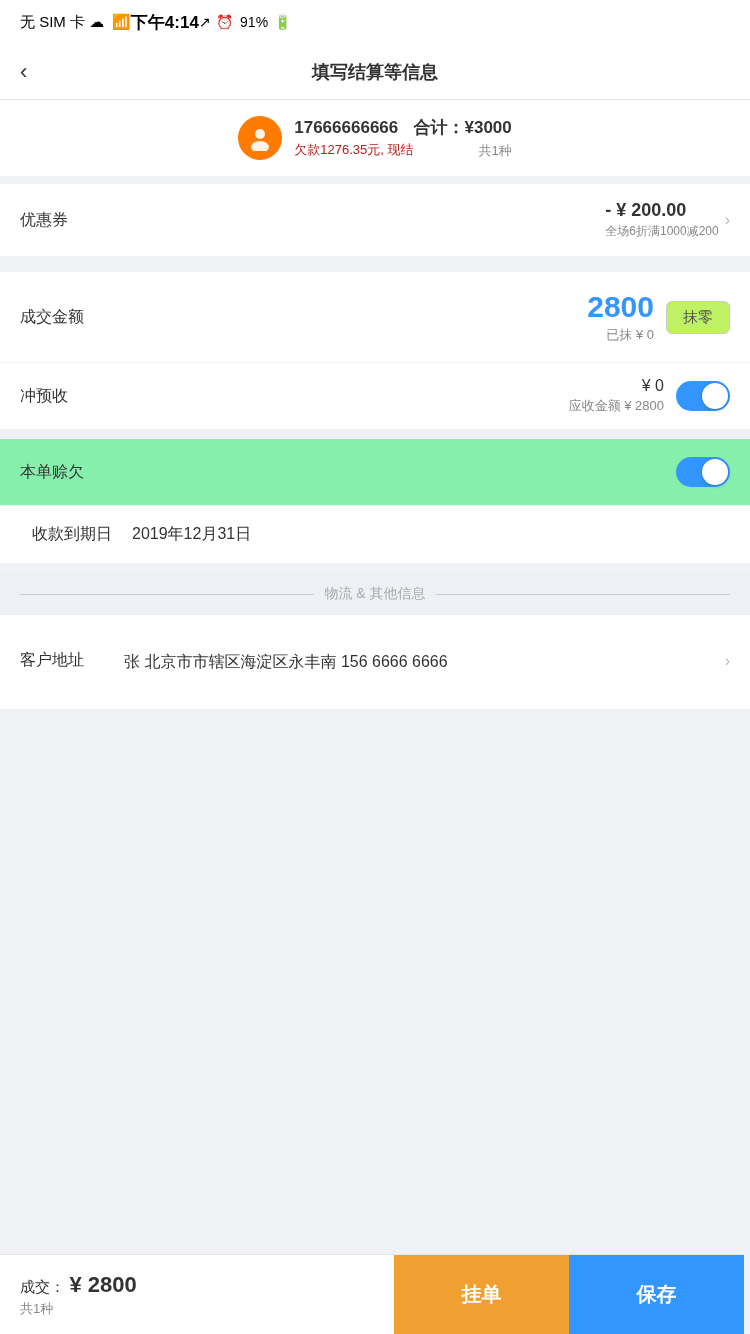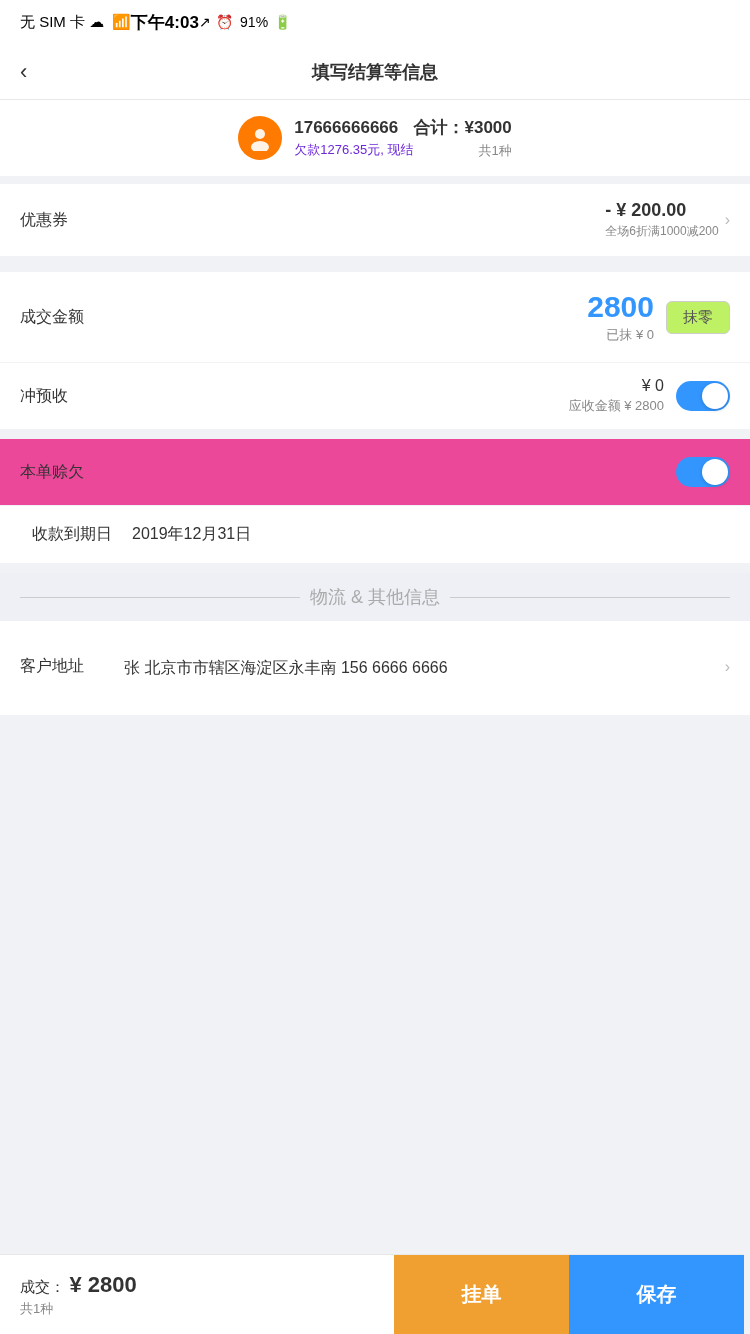--- a/index.html
+++ b/index.html
@@ -69,21 +69,21 @@
       height: 44px;
       border-radius: 50%;
       background: #ff7a00;
       display: flex;
       align-items: center;
       justify-content: center;
       color: white;
       font-size: 20px;
     }
     .customer-info .phone { font-size: 17px; font-weight: 600; color: #333; }
-    .customer-info .debt { font-size: 13px; color: #6d28d9; margin-top: 3px; }
+    .customer-info .debt { font-size: 13px; color: #b91c1c; margin-top: 3px; }
     .customer-right { text-align: right; }
     .total-amount { font-size: 17px; font-weight: 600; color: #333; }
     .total-count { font-size: 13px; color: #888; margin-top: 3px; }
 
     
     .coupon-row {
       background: #fff;
       padding: 16px 20px;
       display: flex;
       align-items: center;
@@ -158,21 +158,21 @@
       top: 2px;
       transition: left 0.2s;
       box-shadow: 0 1px 4px rgba(0,0,0,0.2);
     }
     .toggle.on .toggle-knob { left: 26px; }
 
     .section-gap { background: #f0f2f5; height: 10px; }
 
     
     .credit-row {
-      background: #ec4899;
+      background: #86efac;
       padding: 18px 20px;
       display: flex;
       align-items: center;
       justify-content: space-between;
       border-bottom: 1px solid #f0f2f5;
     }
     .credit-label { font-size: 16px; color: #333; }
 
     
     .duedate-row {
@@ -189,21 +189,21 @@
     
     .divider-text {
       background: #eef0f5;
       padding: 12px 20px;
       display: flex;
       align-items: center;
       justify-content: center;
       gap: 10px;
     }
     .divider-line { flex: 1; height: 1px; background: #ccc; }
-    .divider-label { font-size: 18px; color: #aaa; }
+    .divider-label { font-size: 14px; color: #aaa; }
 
     
     .address-row {
       background: #fff;
       padding: 35px 20px;
       display: flex;
       align-items: flex-start;
       justify-content: space-between;
       margin-top: 0;
       gap: 16px;
@@ -260,21 +260,21 @@
     }
   </style>
 </head>
 <body>
 
 <div class="status-bar">
   <div class="status-left">
     <span>无 SIM 卡 ☁</span>
     <span>📶</span>
   </div>
-  <div class="status-center">下午4:03</div>
+  <div class="status-center">下午4:14</div>
   <div class="status-right">
     <span>↗</span>
     <span>⏰</span>
     <span>91%</span>
     <span>🔋</span>
   </div>
 </div>
 
 <div class="nav-bar">
   <div class="nav-back">‹</div>

